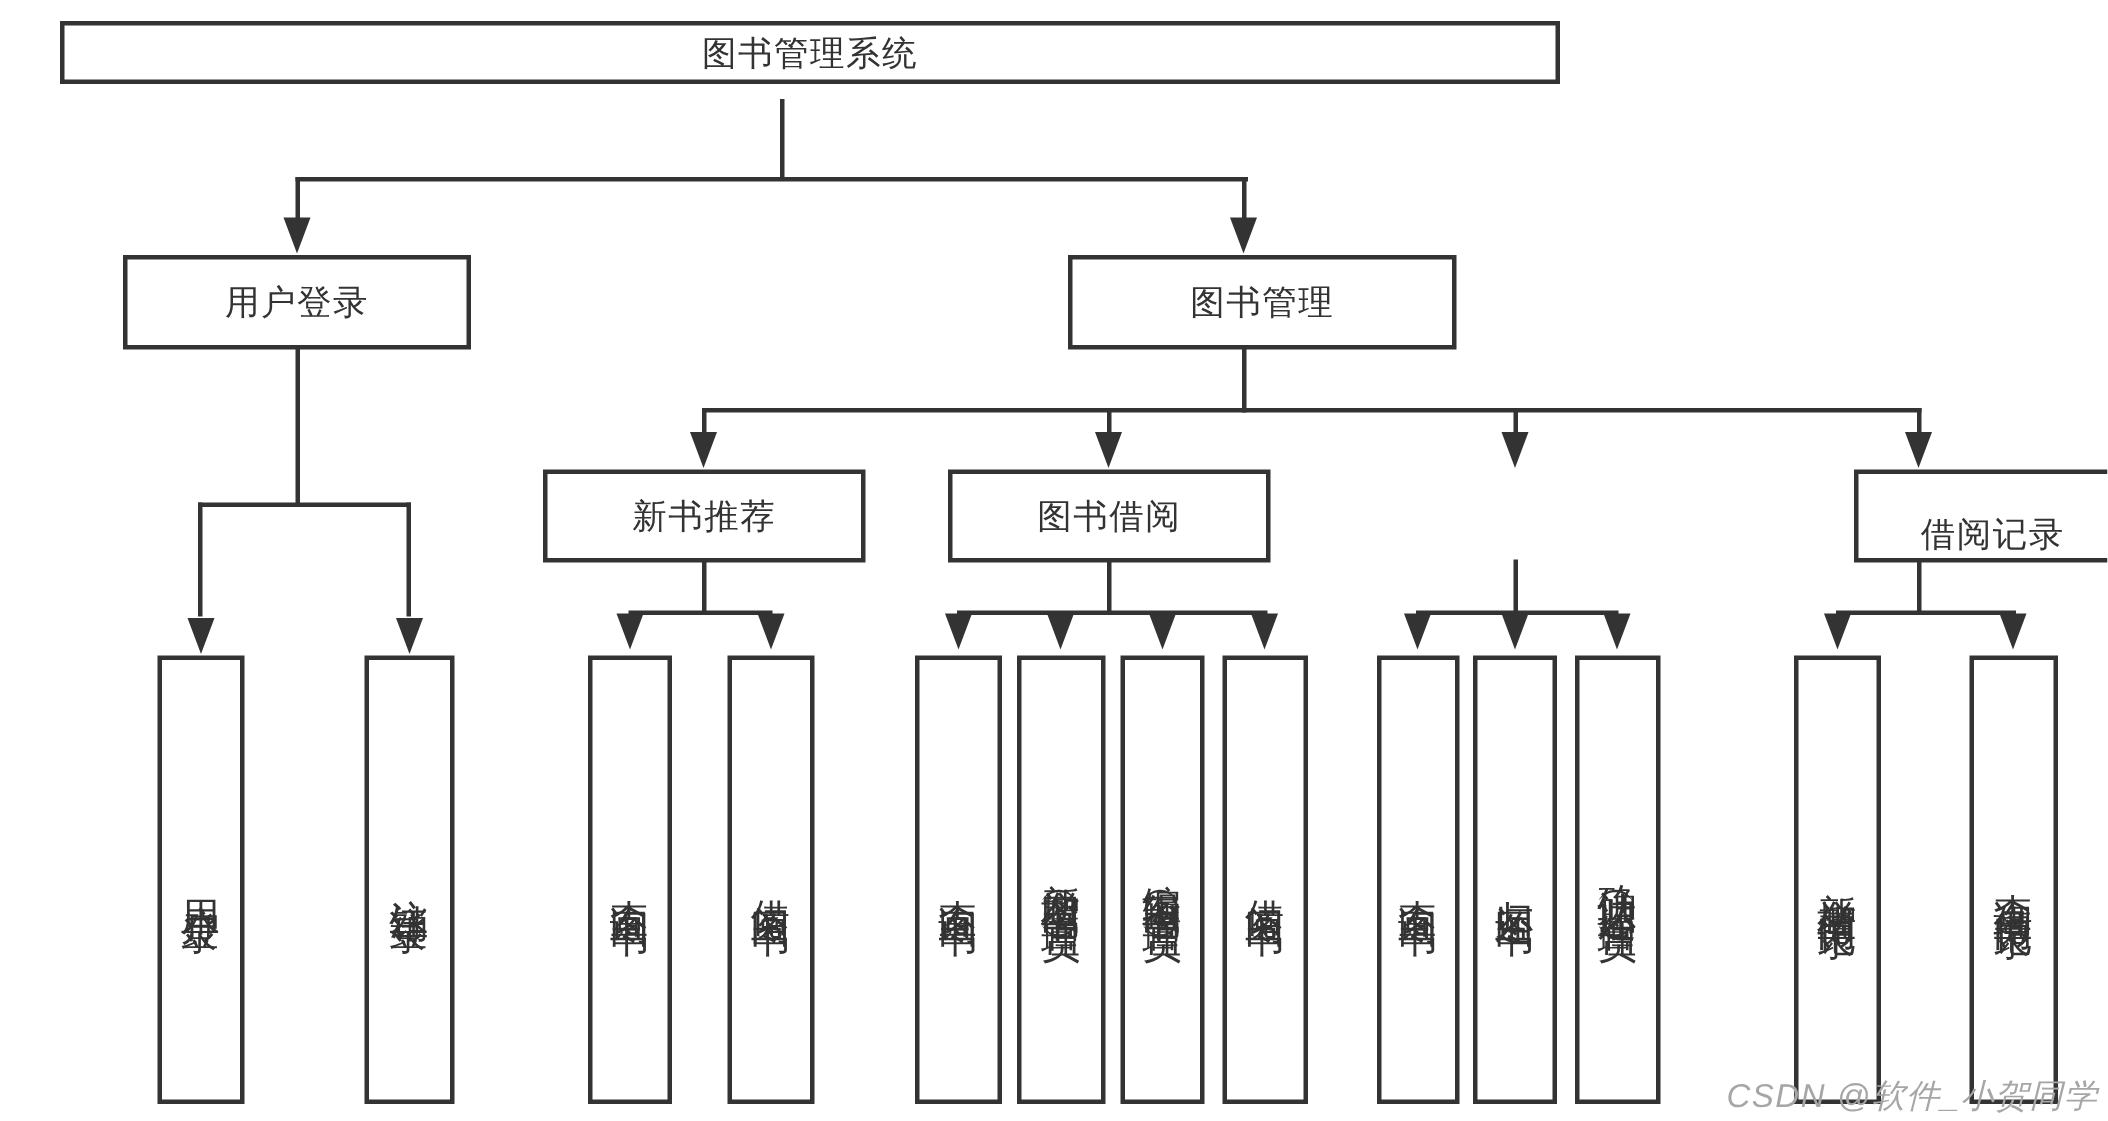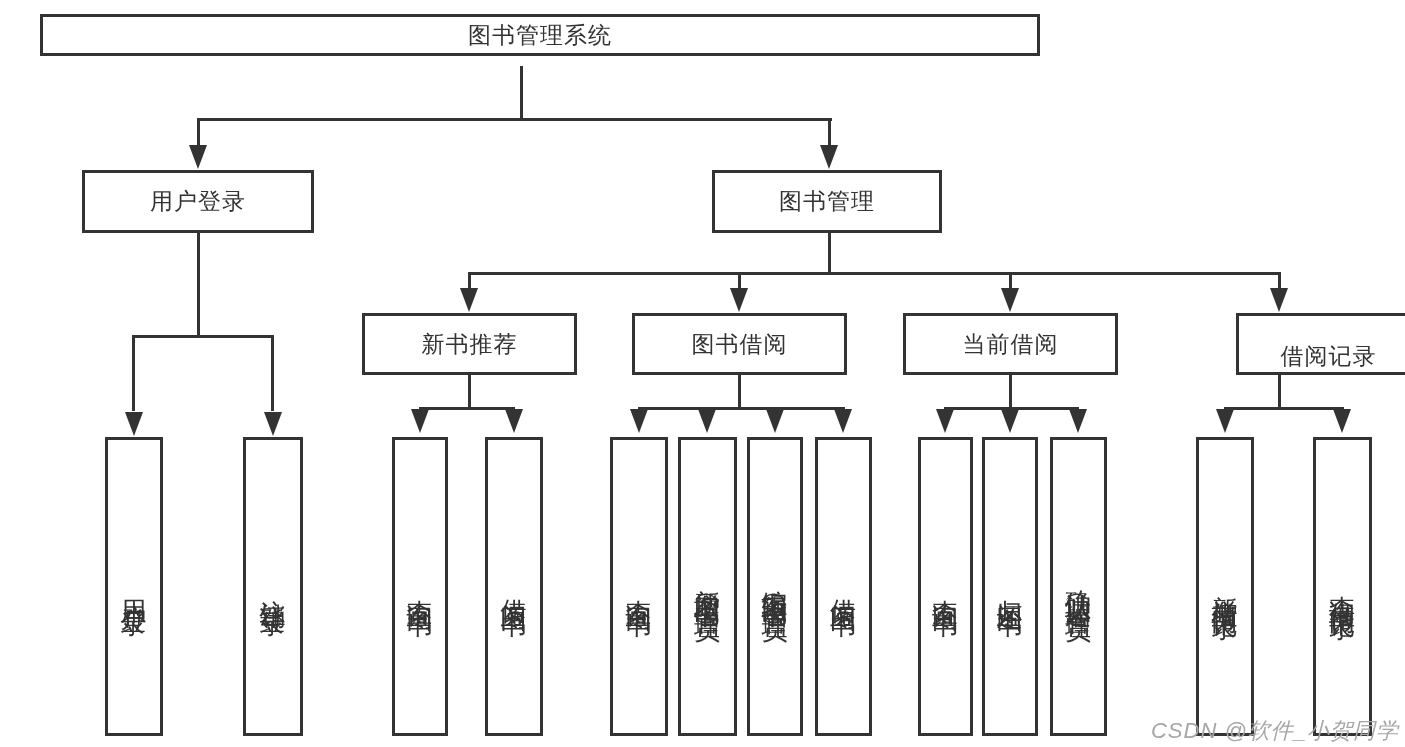--- a/index.html
+++ b/index.html
@@ -71,21 +71,21 @@
   <div class="vline" style="left:520px;top:66px;height:54px;"></div>
   <div class="hline" style="left:197px;top:118px;width:635px;"></div>
   <div class="vline" style="left:197px;top:118px;height:30px;"></div>
   <div class="arrow" style="left:189px;top:145px;"></div>
   <div class="vline" style="left:828px;top:118px;height:30px;"></div>
   <div class="arrow" style="left:820px;top:145px;"></div>
 
   <div class="box" style="left:82px;top:170px;width:232px;height:63px;">
     <span class="hlabel">用户登录</span>
   </div>
-  <div class="box" style="left:712px;top:170px;width:230px;height:63px;text-align:right;">
+  <div class="box" style="left:712px;top:170px;width:259px;height:63px;text-align:right;">
     <span class="hlabel">图书管理</span>
   </div>
 
   <div class="vline" style="left:197px;top:231px;height:106px;"></div>
   <div class="hline" style="left:132px;top:335px;width:142px;"></div>
   <div class="vline" style="left:132px;top:335px;height:76px;"></div>
   <div class="arrow" style="left:125px;top:412px;"></div>
   <div class="vline" style="left:271px;top:335px;height:76px;"></div>
   <div class="arrow" style="left:264px;top:412px;"></div>
 
@@ -98,23 +98,20 @@
   <div class="vline" style="left:1009px;top:272px;height:16px;"></div>
   <div class="arrow" style="left:1001px;top:288px;"></div>
   <div class="vline" style="left:1278px;top:272px;height:16px;"></div>
   <div class="arrow" style="left:1270px;top:288px;"></div>
 
   <div class="box" style="left:632px;top:313px;width:215px;height:62px;">
     <span class="hlabel">图书借阅</span>
   </div>
   <div class="box" style="left:362px;top:313px;width:215px;height:62px;">
     <span class="hlabel">新书推荐</span>
-  </div>
-  <div class="box" style="left:903px;top:313px;width:215px;height:62px;">
-    <span class="hlabel">当前借阅</span>
   </div>
   <div class="box" style="left:1236px;top:313px;width:185px;height:62px;align-items:flex-end;">
     <span class="hlabel">借阅记录</span>
   </div>
 
   <div class="vline" style="left:468px;top:373px;height:36px;"></div>
   <div class="hline" style="left:419px;top:407px;width:96px;"></div>
   <div class="arrow" style="left:411px;top:409px;"></div>
   <div class="arrow" style="left:505px;top:409px;"></div>
 

